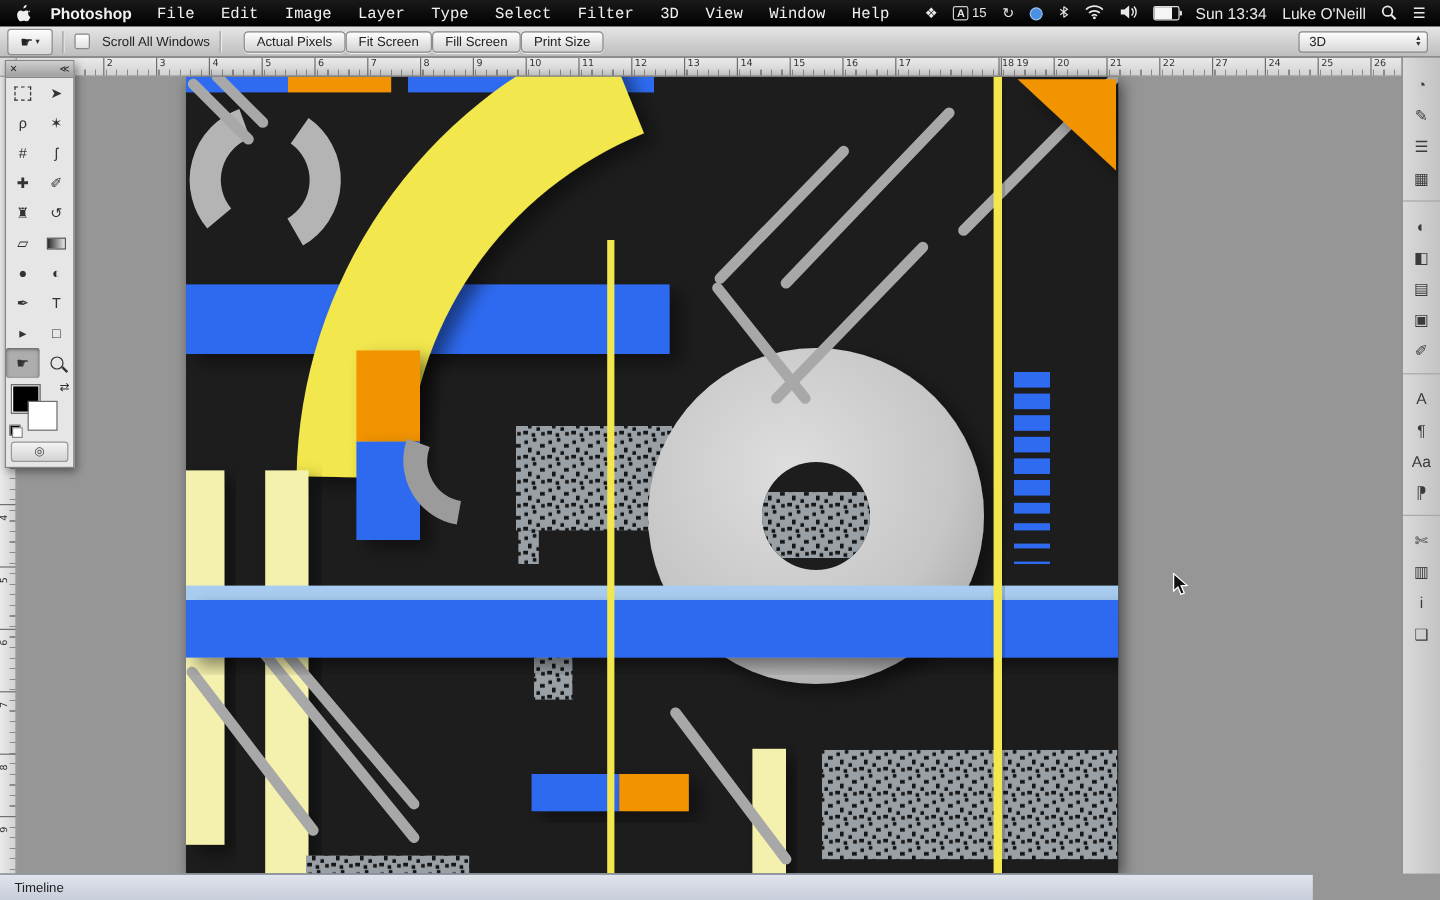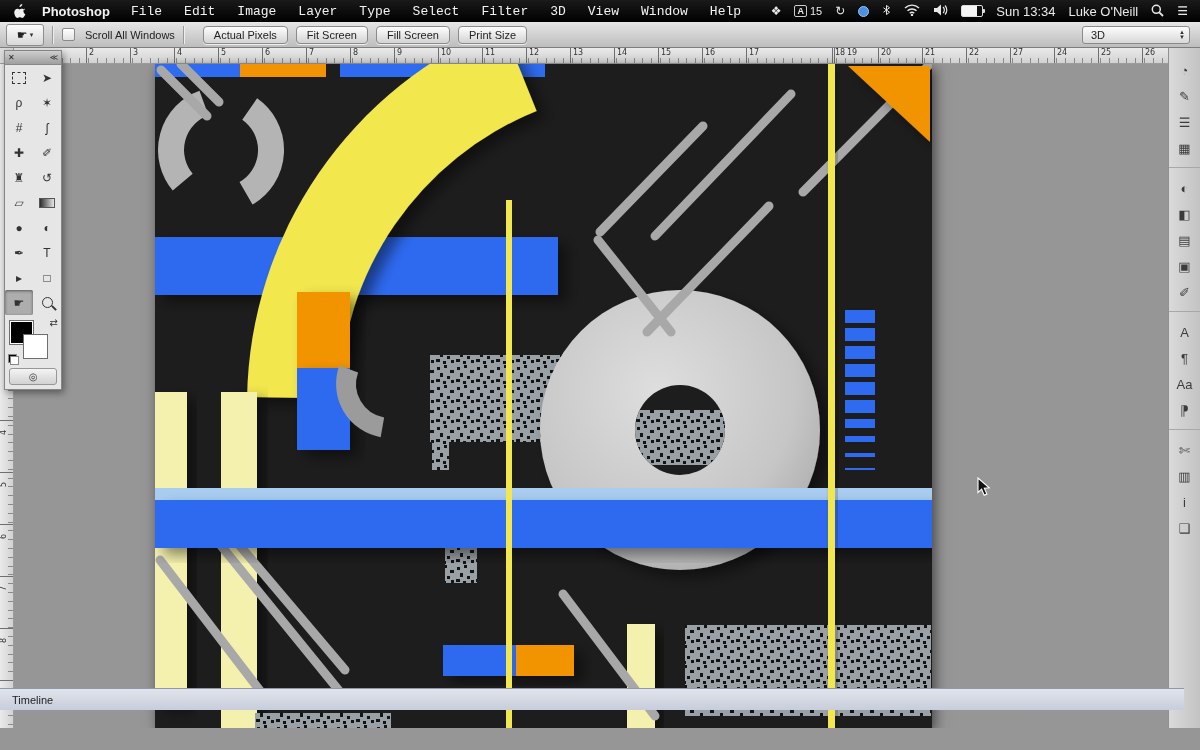--- a/index.html
+++ b/index.html
@@ -26,21 +26,21 @@
   
   .optionsbar{position:absolute;left:0;top:22px;width:1200px;height:26px;
     background:linear-gradient(#e6e6e6,#bdbdbd);border-bottom:1px solid #7d7d7d;display:flex;align-items:center;
     padding-left:6px;box-sizing:border-box;gap:8px;font-size:11px;color:#222;z-index:40;}
   .tool-preview{width:36px;height:20px;border:1px solid #8e8e8e;border-radius:3px;background:linear-gradient(#fdfdfd,#d8d8d8);
     display:flex;align-items:center;justify-content:center;gap:2px;font-size:12px;}
   .dd::after{content:"▾";font-size:7px;color:#333;}
   .vsep{width:1px;height:18px;background:#9a9a9a;border-right:1px solid #eee;}
   .cb{width:11px;height:11px;border:1px solid #8a8a8a;background:linear-gradient(#fff,#e2e2e2);border-radius:2px;}
   .cb-label{margin-left:2px;}
-  .options-buttons{display:flex;gap:8px;margin-left:10px;}
+  .options-buttons{display:flex;gap:0;margin-left:10px;}
   .opt-btn{font:11px "Liberation Sans",sans-serif;color:#222;padding:2px 10px;border:1px solid #8b8b8b;border-radius:4px;
     background:linear-gradient(#fefefe,#d3d3d3);box-shadow:0 1px 0 rgba(255,255,255,.7);cursor:default;}
   .workspace{margin-left:auto;margin-right:10px;width:108px;height:18px;border:1px solid #8b8b8b;border-radius:3px;
     background:linear-gradient(#fdfdfd,#d8d8d8);display:flex;align-items:center;padding:0 4px 0 8px;box-sizing:border-box;}
   .workspace .lbl{flex:1;font-size:11px;}
   .updown{display:flex;flex-direction:column;font-size:6px;line-height:5px;color:#333;}
   .updown::before{content:"▲";}
   .updown::after{content:"▼";}
 
   
@@ -97,21 +97,21 @@
   
   .dock{position:absolute;right:0;top:48px;width:32px;height:680px;background:linear-gradient(to right,#dadada,#c3c3c3);
     border-left:1px solid #919191;display:flex;flex-direction:column;align-items:center;padding-top:6px;box-sizing:border-box;z-index:40;}
   .dock-group{display:flex;flex-direction:column;align-items:center;padding:3px 0 6px 0;margin-bottom:4px;
     border-bottom:1px solid #a8a8a8;width:100%;}
   .dock-group:last-child{border-bottom:none;}
   .dock-icon{width:24px;height:26px;display:flex;align-items:center;justify-content:center;font-size:13px;color:#3b3b3b;
     border-radius:3px;cursor:default;}
 
   
-  .bottombar{position:absolute;left:0;top:688px;width:1184px;height:22px;background:linear-gradient(#e0e4ec,#c7cdda);
+  .bottombar{position:absolute;left:0;top:728px;width:1094px;height:22px;background:linear-gradient(#e0e4ec,#c7cdda);
     border-top:1px solid #8f98a8;display:flex;align-items:center;box-sizing:border-box;font-size:11px;color:#222;z-index:45;}
   .timeline-tab{padding:2px 10px;margin-left:2px;}
 
   .cursor{position:absolute;z-index:60;pointer-events:none;}
 </style>
 </head>
 <body>
 
 <div class="screen">
 

